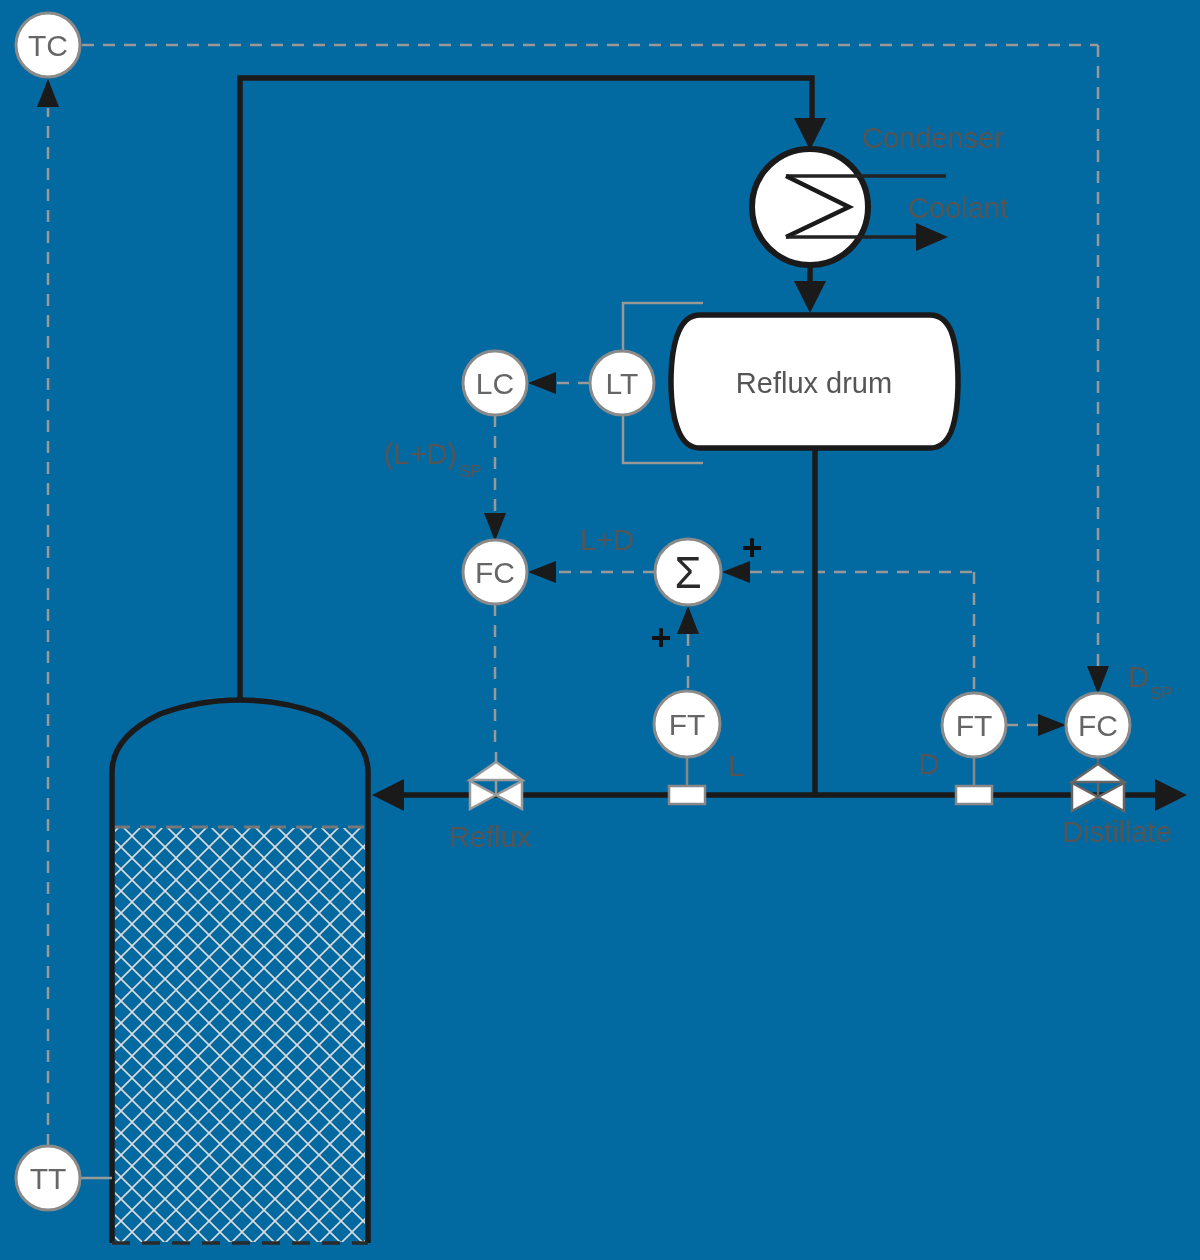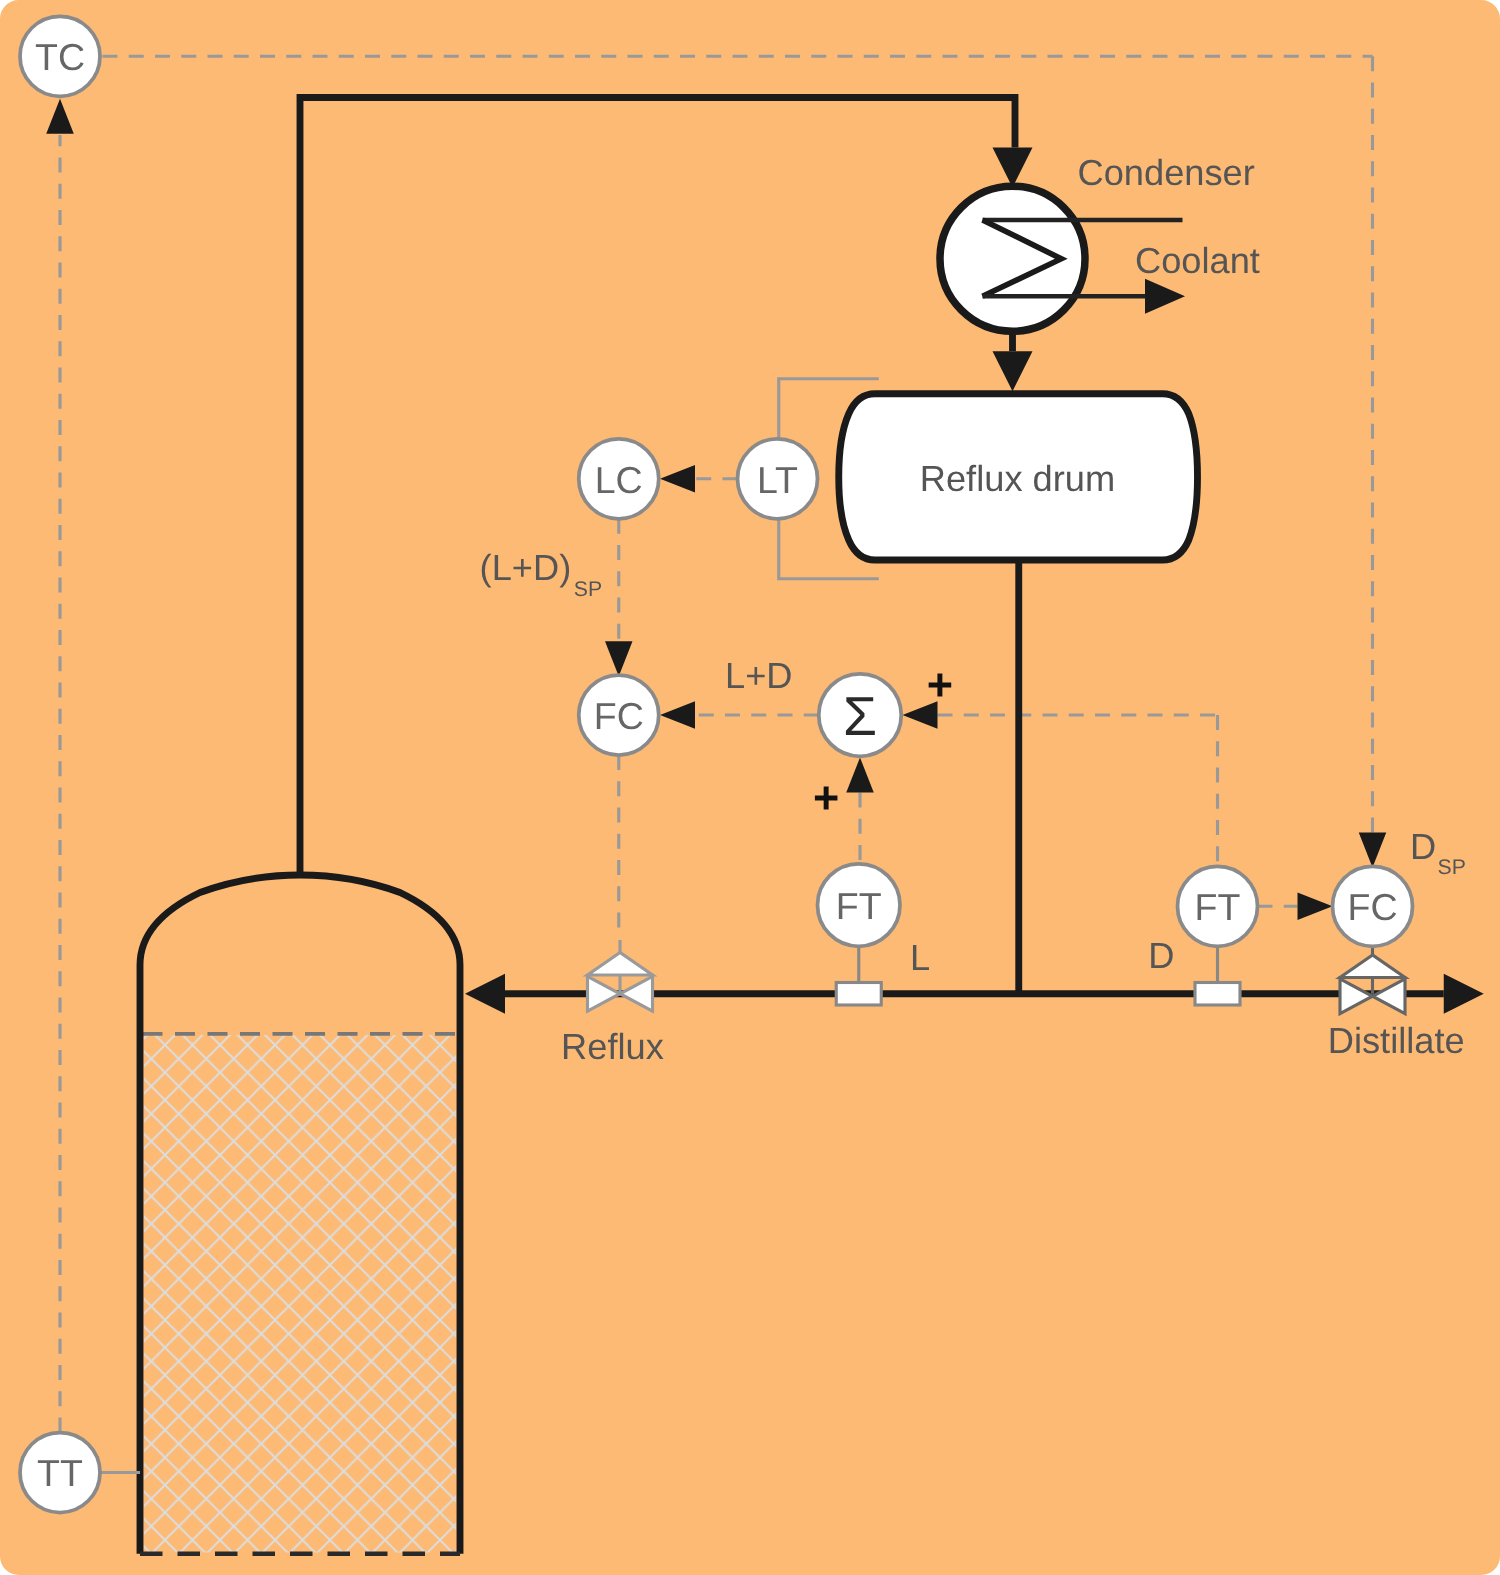--- a/index.html
+++ b/index.html
@@ -1,16 +1,16 @@
 <!DOCTYPE html>
 <html><head>
 <meta charset="utf-8">
 <style>
   html, body { margin: 0; padding: 0; background: #ffffff; }
-  .canvas { width: 1200px; height: 1260px; position: relative; background: #fdba74; border-radius: 15px; }
+  .canvas { width: 1200px; height: 1260px; position: relative; background: #0369a1; }
   svg { display: block; }
   text { font-family: "Liberation Sans", "DejaVu Sans", sans-serif; }
 
   .proc      { stroke: #1a1a1a; stroke-width: 5.5; fill: none; stroke-linecap: butt; stroke-linejoin: miter; }
   .proc-thin { stroke: #222222; stroke-width: 3.5; fill: none; }
   .zigzag    { stroke: #1a1a1a; stroke-width: 4.5; fill: none; stroke-linejoin: miter; }
   .sig       { stroke: #999999; stroke-width: 2.5; fill: none; stroke-dasharray: 12 9; }
   .thin      { stroke: #999999; stroke-width: 2.5; fill: none; }
   .lvl       { stroke: #777777; stroke-width: 3;   fill: none; stroke-dasharray: 16 10; }
   .cut       { stroke: #2a2a2a; stroke-width: 3.5; fill: none; stroke-dasharray: 18 12; }

